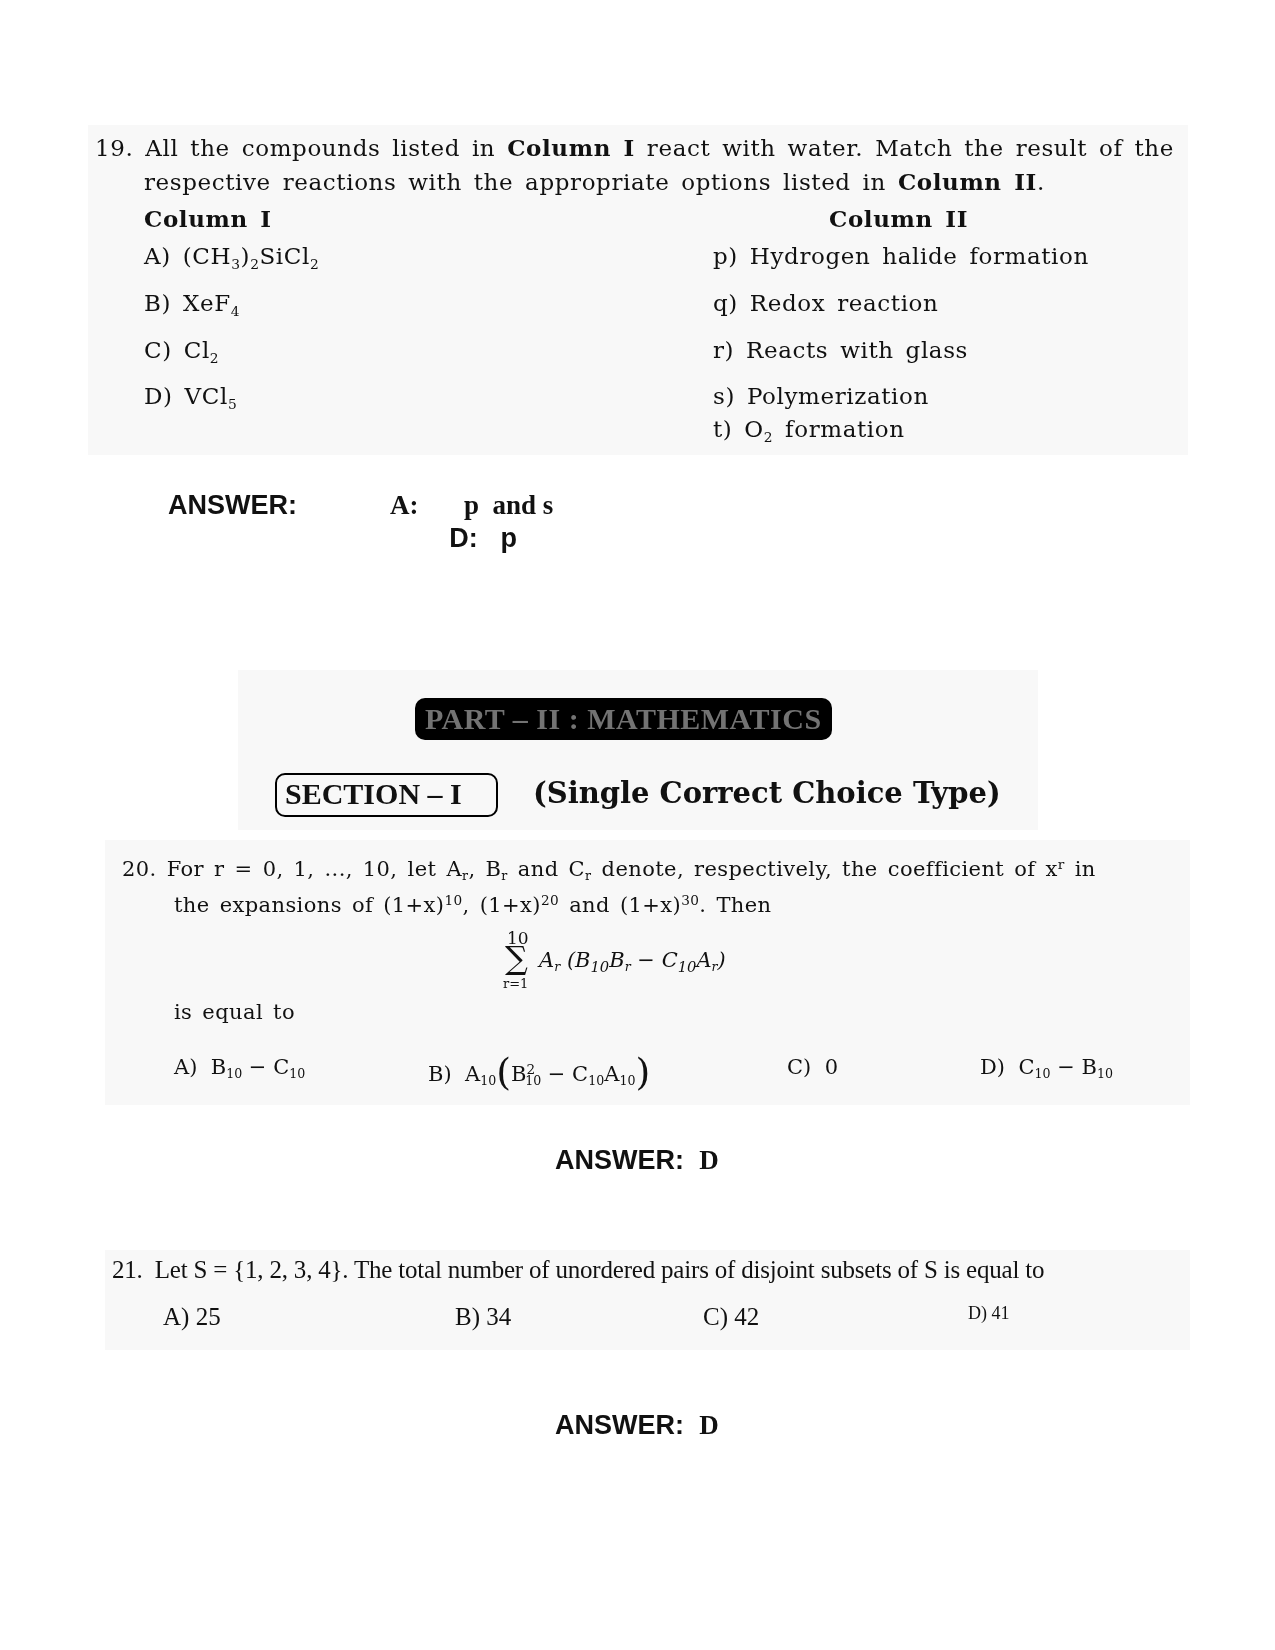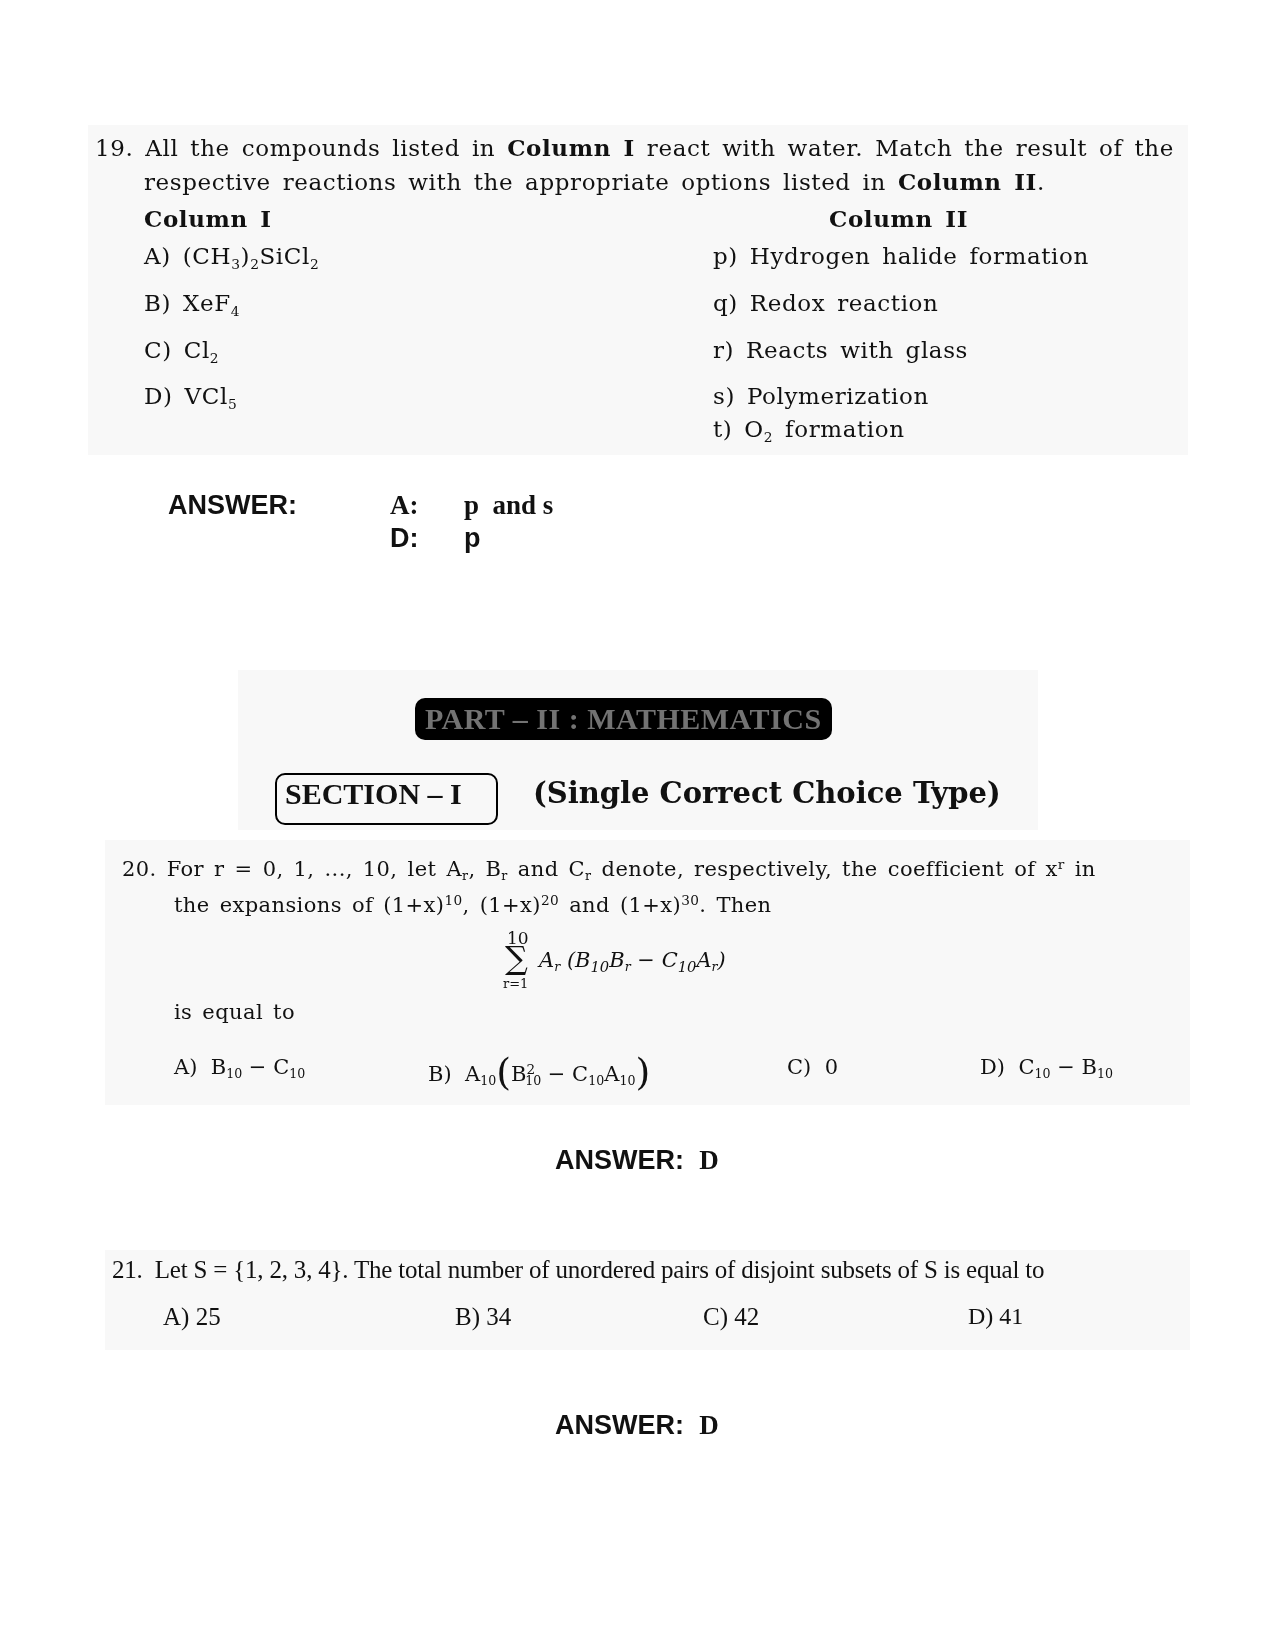--- a/index.html
+++ b/index.html
@@ -19,21 +19,21 @@
   .ans-label { font-family: "Liberation Sans", "DejaVu Sans", sans-serif; font-weight: bold; font-size: 27px; }
   .ans-val { font-family: "Liberation Serif", "DejaVu Serif", serif; font-weight: bold; font-size: 27px; }
   .part-banner {
     background: #000; color: #737373; border-radius: 10px;
     font-family: "Liberation Serif", "DejaVu Serif", serif; font-weight: bold;
     font-size: 30px; padding: 4px 10px; letter-spacing: 0.5px;
   }
   .section-box {
     border: 2px solid #000; border-radius: 10px;
     font-family: "Liberation Serif", "DejaVu Serif", serif; font-weight: bold;
-    font-size: 30px; padding: 2px 34px 12px 8px;
+    font-size: 30px; padding: 2px 34px 4px 8px;
   }
   .section-type { font-family: "DejaVu Serif", serif; font-weight: bold; font-size: 29px; }
   .opt { font-size: 21px; }
   .bigparen { font-size: 38px; font-weight: 100; vertical-align: -4px; }
 </style>
 </head>
 <body>
 
 <div class="shade" style="left:88px;top:125px;width:1100px;height:330px;"></div>
 <div class="shade" style="left:238px;top:670px;width:800px;height:160px;"></div>
@@ -87,21 +87,21 @@
 <div class="abs q-text serif" style="left:713px;top:416px;">
   <span>t)</span>
   <span>O<sub>2</sub> formation</span>
 </div>
 
 <div class="abs ans-label" style="left:168px;top:490px;">ANSWER:</div>
 <div class="abs" style="left:390px;top:490px;">
   <div style="height:33px;">
     <span class="ans-val" style="display:inline-block;width:74px;">A:</span><span class="ans-val" style="white-space:pre;">p  and s</span>
   </div>
-  <div style="height:33px;">
+  <div style="height:33px;text-align:center;">
     <span class="ans-label" style="display:inline-block;width:74px;">D:</span><span class="ans-label">p</span>
   </div>
 </div>
 
 <div class="abs part-banner" style="left:415px;top:698px;">PART – II : MATHEMATICS</div>
 
 <div class="abs section-box" style="left:275px;top:773px;">SECTION – I</div>
 <div class="abs section-type" style="left:533px;top:776px;">(Single Correct Choice Type)</div>
 
 <div class="abs serif" style="left:122px;top:857px;font-size:21px;letter-spacing:0.4px;word-spacing:3px;">
@@ -155,21 +155,21 @@
   <span>25</span>
 </div>
 <div class="abs tserif" style="left:455px;top:1303px;font-size:25px;">
   <span>B)</span>
   <span>34</span>
 </div>
 <div class="abs tserif" style="left:703px;top:1303px;font-size:25px;">
   <span>C)</span>
   <span>42</span>
 </div>
-<div class="abs tserif" style="left:968px;top:1303px;font-size:24px;">
+<div class="abs tserif" style="left:968px;top:1303px;font-size:18px;">
   <span>D)</span>
   <span>41</span>
 </div>
 
 <div class="abs" style="left:555px;top:1410px;white-space:nowrap;">
   <span class="ans-label">ANSWER:</span>&nbsp;&nbsp;
   <span class="ans-val">D</span>
 </div>
 
 </body></html>

